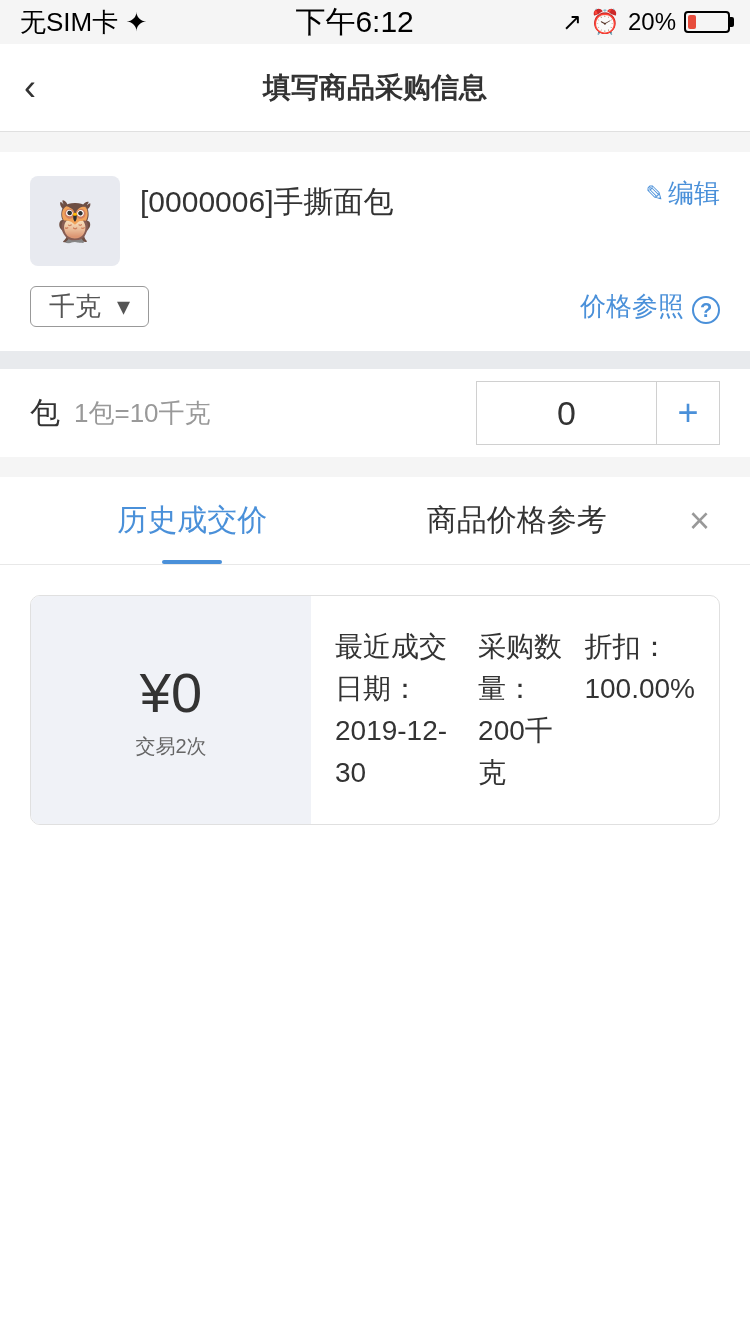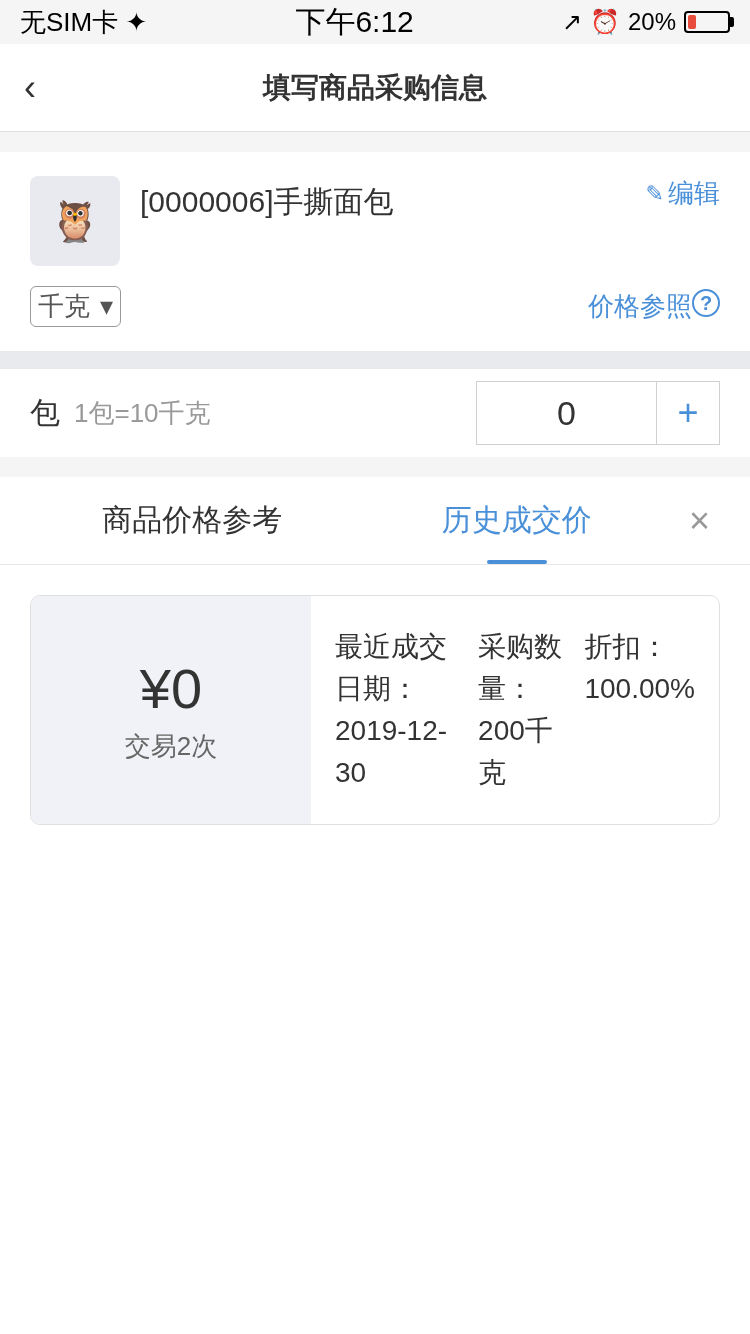--- a/index.html
+++ b/index.html
@@ -153,32 +153,33 @@
     .unit-left {
       display: flex;
       align-items: center;
       gap: 10px;
       font-size: 28px;
       color: #555;
     }
     .unit-badge {
       border: 1px solid #999;
       border-radius: 6px;
-      padding: 2px 7px;
+      padding: 2px 18px;
       font-size: 26px;
       color: #555;
       display: flex;
       align-items: center;
-      gap: 10px;
+      gap: 16px;
     }
     .price-ref {
       font-size: 26px;
       color: #4a90d9;
       display: flex;
-      align-items: flex-start;
+      align-items: flex-end;
+      gap: 8px;
       cursor: pointer;
     }
     .question-circle {
       width: 28px;
       height: 28px;
       border-radius: 50%;
       border: 2px solid #4a90d9;
       display: inline-flex;
       align-items: center;
       justify-content: center;
@@ -307,21 +308,21 @@
       justify-content: center;
       padding: 30px 20px;
       flex-shrink: 0;
     }
     .price-amount {
       font-size: 56px;
       color: #333;
       font-weight: 500;
     }
     .price-times {
-      font-size: 26px;
+      font-size: 20px;
       color: #666;
       margin-top: 8px;
     }
     .price-right {
       flex: 1;
       padding: 30px 24px;
       display: flex;
       flex-direction: row;
       justify-content: center;
       gap: 14px;
@@ -394,25 +395,25 @@
   <span class="unit-label-big">包</span>
   <span class="unit-desc">1包=10千克</span>
   <div class="quantity-control">
     <input class="qty-input" type="text" value="0" style="">
     <div class="qty-plus">+</div>
   </div>
 </div>
 
 <div class="tab-panel">
   <div class="tab-header">
+    <div class="tab-item active">
+      <span>历史成交价</span>
+    </div>
     <div class="tab-item">
       <span>商品价格参考</span>
-    </div>
-    <div class="tab-item active">
-      <span>历史成交价</span>
     </div>
     <div class="tab-close">×</div>
   </div>
 
   <div class="price-content">
     <div class="price-card">
       <div class="price-left">
         <div class="price-amount">
           <span>¥</span><span>0</span>
         </div>

